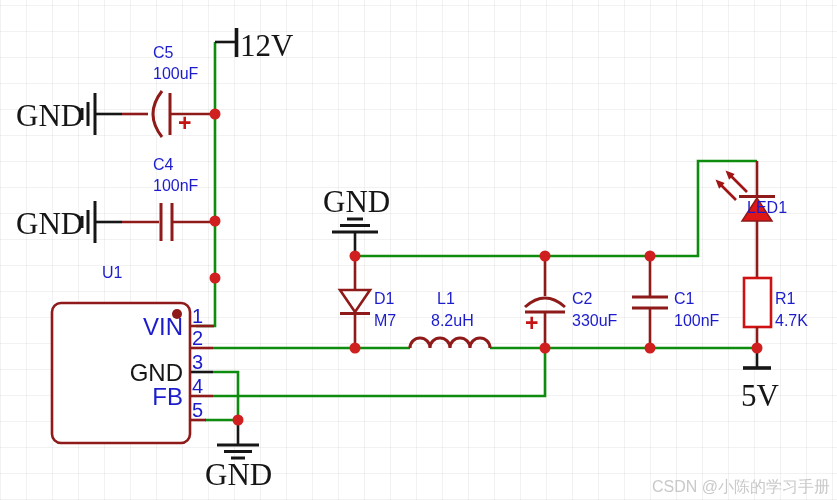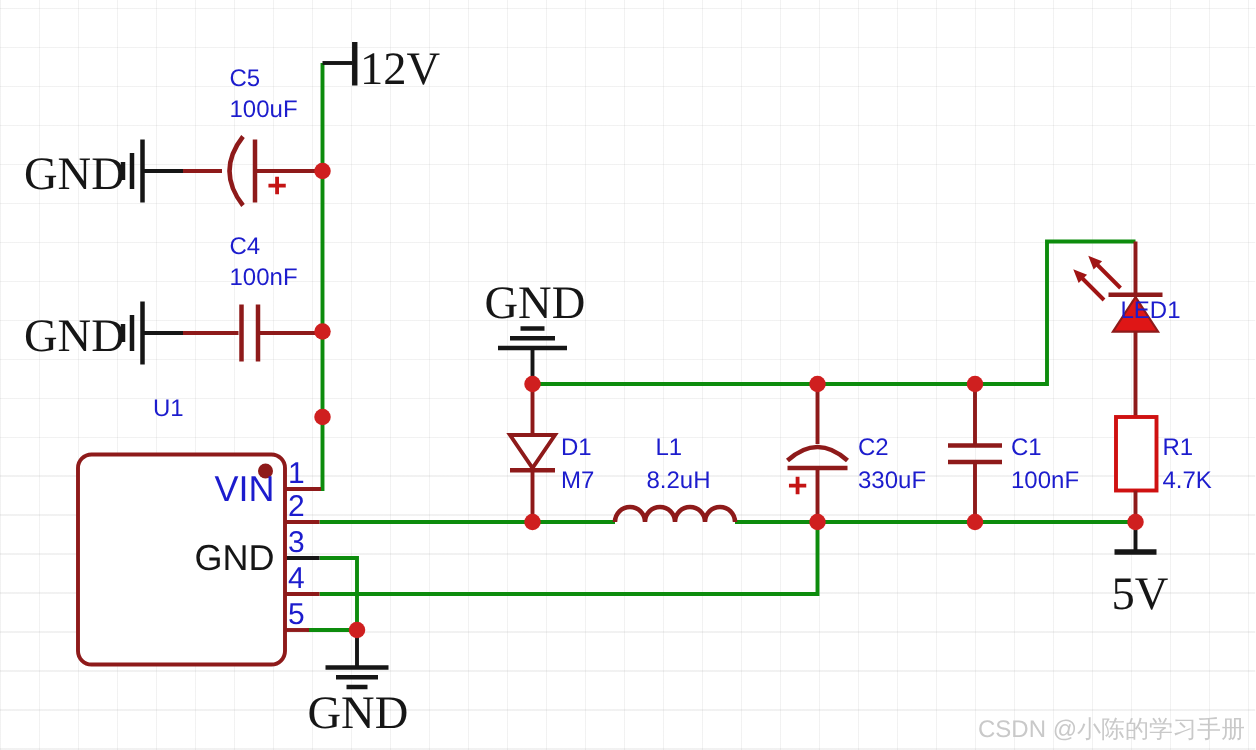--- a/index.html
+++ b/index.html
@@ -159,20 +159,21 @@
   <span class="t net" style="left:741px;top:380px">5V</span>
   <span class="t net" style="left:16px;top:100px">GND</span>
   <span class="t net" style="left:16px;top:208px">GND</span>
   <span class="t net" style="left:323px;top:186px">GND</span>
   <span class="t net" style="left:205px;top:459px">GND</span>
 
   <span class="t lbl" style="left:102px;top:265px">U1</span>
 
   <span class="t pin-name" style="top:315px">VIN</span>
   <span class="t pin-name pin-black" style="top:361px">GND</span>
+  <span class="t pin-name" style="top:385px">FB</span>
 
   <span class="t pin-num" style="top:306px">1</span>
   <span class="t pin-num" style="top:328px">2</span>
   <span class="t pin-num pin-black" style="top:352px">3</span>
   <span class="t pin-num" style="top:376px">4</span>
   <span class="t pin-num" style="top:400px">5</span>
 
   <span class="t lbl" style="left:153px;top:45px">C5</span>
   <span class="t lbl" style="left:153px;top:66px">100uF</span>
   <span class="t plus" style="left:178px;top:112px">+</span>

